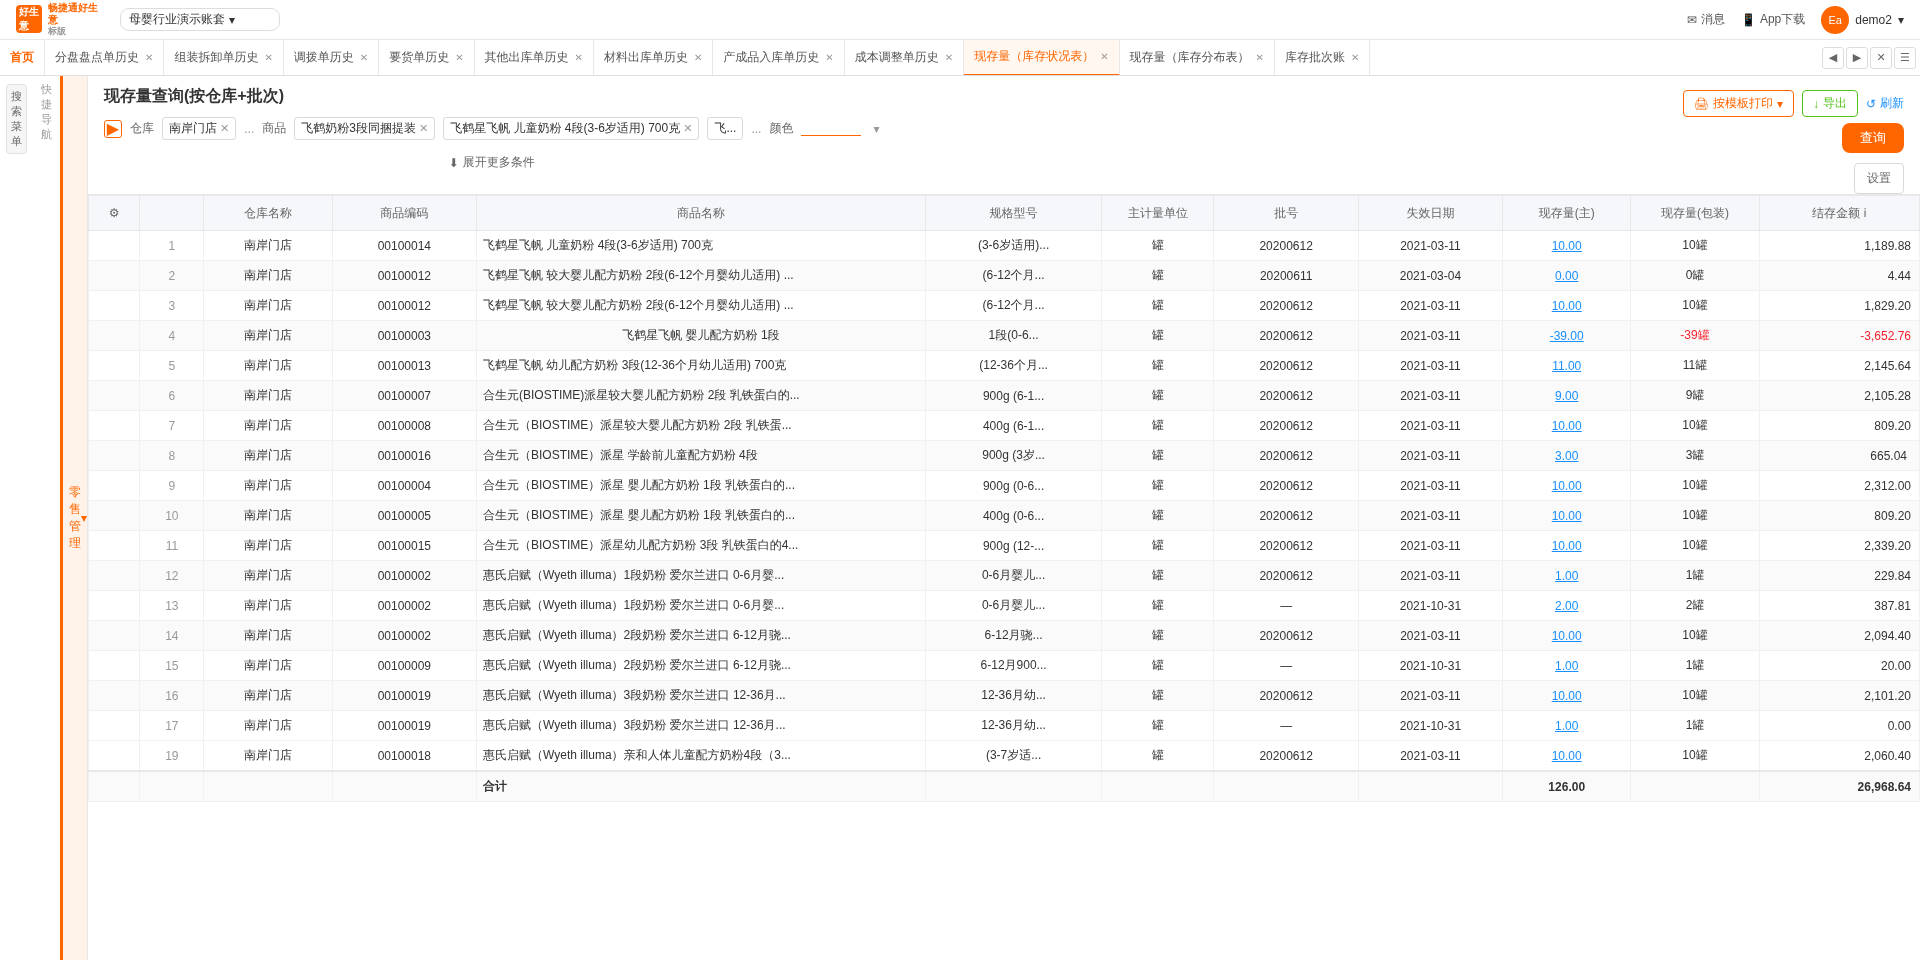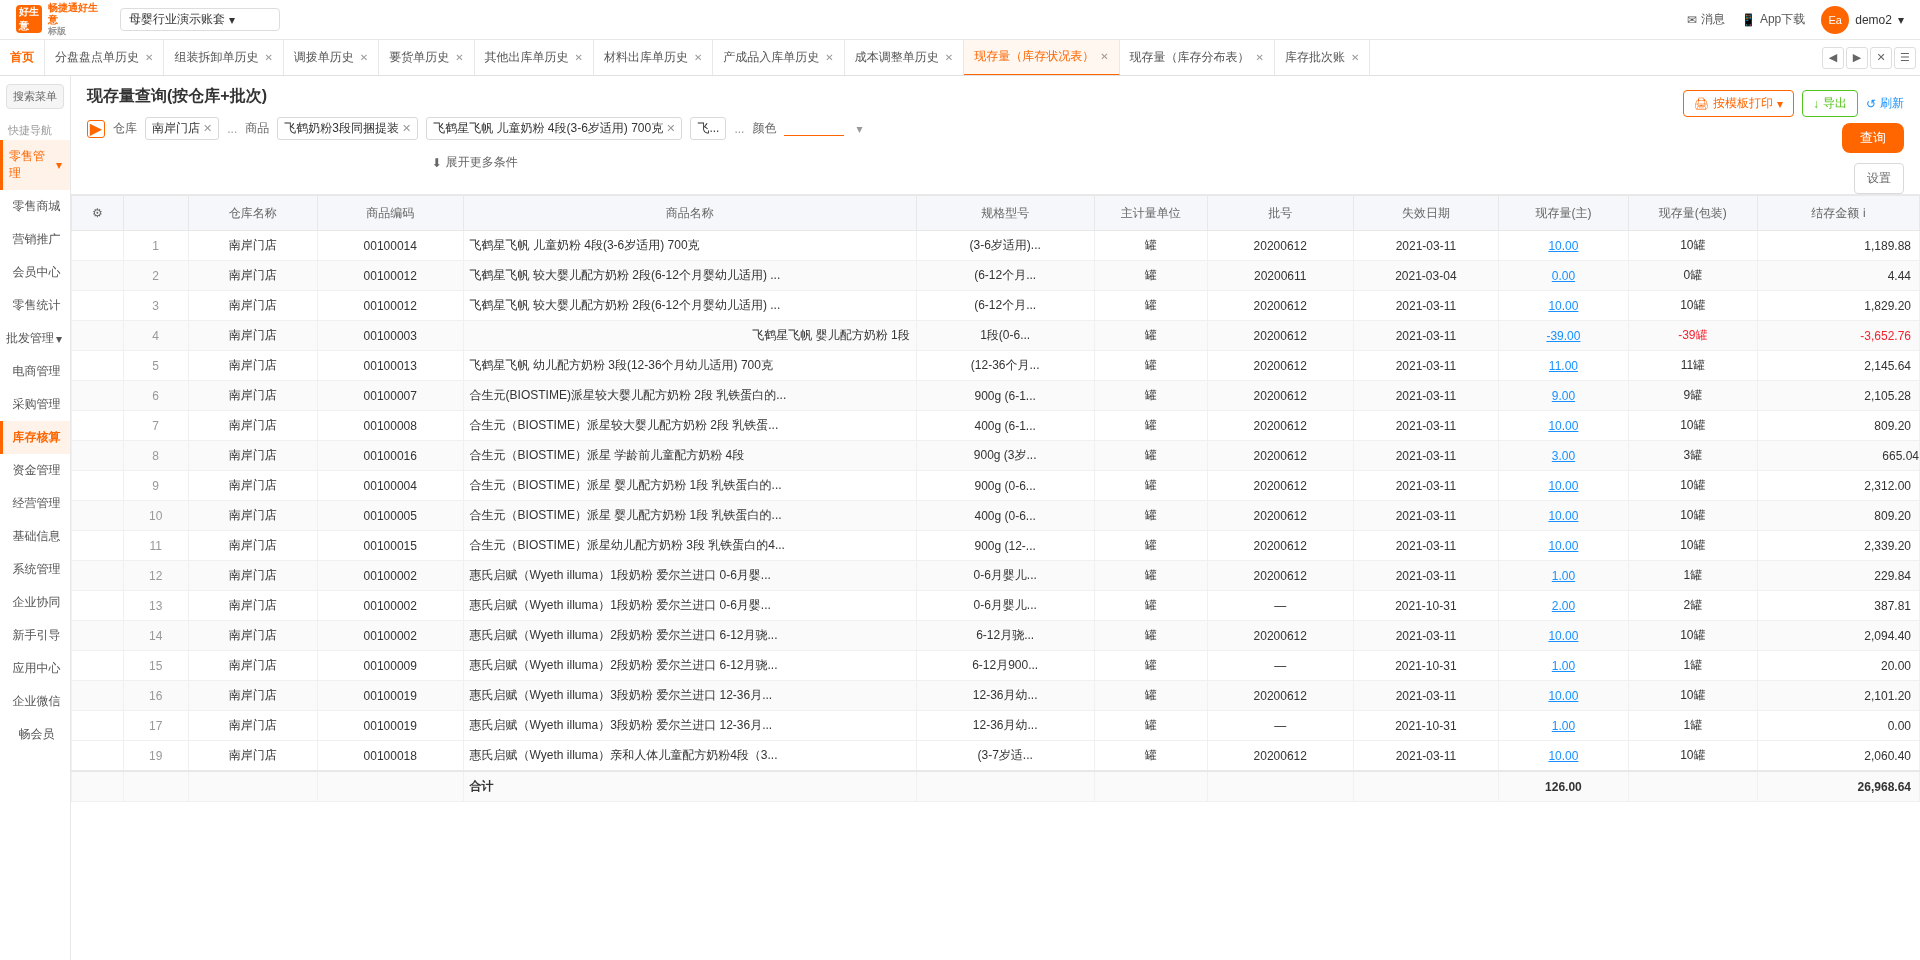--- a/index.html
+++ b/index.html
@@ -2,39 +2,39 @@
 <html><head>
   <meta charset="utf-8">
   <style>
     * { box-sizing: border-box; margin: 0; padding: 0; }
     body { font-family: 'Microsoft YaHei', Arial, sans-serif; font-size: 12px; background: #f5f5f5; color: #333; overflow: hidden; height: 960px; width: 1920px; }
 
     
     .top-bar { display: flex; align-items: center; background: #fff; height: 40px; border-bottom: 1px solid #e8e8e8; padding: 0 16px; gap: 16px; }
     .logo-area { display: flex; align-items: center; gap: 6px; color: #ff6600; font-weight: bold; font-size: 13px; width: 88px; flex-shrink: 0; }
     .logo-icon { width: 28px; height: 28px; background: #ff6600; border-radius: 4px; display: flex; align-items: center; justify-content: center; color: #fff; font-size: 10px; }
-    .industry-selector { display: flex; align-items: center; border: 1px solid #ddd; border-radius: 4px; padding: 2px 8px; cursor: pointer; gap: 4px; font-size: 12px; min-width: 160px; }
+    .industry-selector { display: flex; align-items: center; border: 1px solid #ddd; border-radius: 9px; padding: 2px 8px; cursor: pointer; gap: 4px; font-size: 12px; min-width: 160px; }
     .top-right { margin-left: auto; display: flex; align-items: center; gap: 16px; }
     .top-right-item { display: flex; align-items: center; gap: 4px; cursor: pointer; font-size: 12px; color: #555; }
     .avatar { width: 28px; height: 28px; border-radius: 50%; background: #ff6600; color: #fff; display: flex; align-items: center; justify-content: center; font-size: 11px; }
 
     
     .tabs-bar { display: flex; align-items: center; background: #fff; border-bottom: 1px solid #e0e0e0; height: 36px; overflow: hidden; }
     .tab-item { display: flex; align-items: center; padding: 0 10px; height: 36px; border-right: 1px solid #e8e8e8; cursor: pointer; white-space: nowrap; font-size: 12px; color: #555; gap: 4px; flex-shrink: 0; }
     .tab-item.active { background: #fff7f0; color: #ff6600; border-bottom: 2px solid #ff6600; }
     .tab-item.home { color: #ff6600; font-weight: bold; }
     .tab-close { font-size: 10px; color: #999; margin-left: 2px; }
     .tabs-nav { display: flex; align-items: center; margin-left: auto; gap: 2px; padding-right: 4px; }
     .tabs-nav-btn { width: 22px; height: 22px; border: 1px solid #ddd; border-radius: 3px; display: flex; align-items: center; justify-content: center; cursor: pointer; font-size: 11px; color: #666; }
 
     
     .main-layout { display: flex; height: calc(960px - 76px); }
 
     
-    .sidebar { width: 71px; background: #fff; border-right: 1px solid #e8e8e8; display: flex; flex-direction: column; flex-shrink: 0; overflow-y: auto; }
+    .sidebar { width: 88px; background: #fff; border-right: 1px solid #e8e8e8; display: flex; flex-direction: row; flex-shrink: 0; overflow-y: auto; }
     .sidebar-search { padding: 8px 6px; }
     .sidebar-search-btn { width: 100%; background: #f5f5f5; border: 1px solid #e0e0e0; border-radius: 4px; padding: 4px; text-align: center; cursor: pointer; font-size: 11px; color: #666; }
     .sidebar-nav-label { padding: 6px 8px 2px; font-size: 11px; color: #999; }
     .sidebar-item { padding: 8px 6px; text-align: center; cursor: pointer; font-size: 12px; color: #555; border-left: 3px solid transparent; }
     .sidebar-item.active { background: #fff2e8; color: #ff6600; border-left: 3px solid #ff6600; font-weight: bold; }
     .sidebar-item-with-arrow { display: flex; align-items: center; justify-content: space-between; padding: 8px 8px 8px 6px; cursor: pointer; font-size: 12px; color: #555; }
 
     
     .content-area { flex: 1; display: flex; flex-direction: column; overflow: hidden; }
 
@@ -367,21 +367,21 @@
     <td>2021-03-11</td>
     <td class="text-link">10.00</td>
     <td class="">10罐</td>
     <td class="" style="text-align:right;padding-right:8px;">1,829.20</td>
   </tr>
             <tr class="alt">
     <td></td>
     <td class="row-num">4</td>
     <td>南岸门店</td>
     <td>00100003</td>
-    <td style="text-align:right;overflow:hidden;text-overflow:ellipsis;white-space:nowrap;" title="飞鹤星飞帆 婴儿配方奶粉 1段">飞鹤星飞帆 婴儿配方奶粉 1段</td>
+    <td style="text-align:center;overflow:hidden;text-overflow:ellipsis;white-space:nowrap;" title="飞鹤星飞帆 婴儿配方奶粉 1段">飞鹤星飞帆 婴儿配方奶粉 1段</td>
     <td>1段(0-6...</td>
     <td>罐</td>
     <td>20200612</td>
     <td>2021-03-11</td>
     <td class="text-red text-link">-39.00</td>
     <td class="text-red">-39罐</td>
     <td class="text-red" style="text-align:right;padding-right:8px;">-3,652.76</td>
   </tr>
             <tr>
     <td></td>
@@ -430,21 +430,21 @@
     <td class="row-num">8</td>
     <td>南岸门店</td>
     <td>00100016</td>
     <td style="text-align:left;overflow:hidden;text-overflow:ellipsis;white-space:nowrap;" title="合生元（BIOSTIME）派星 学龄前儿童配方奶粉 4段">合生元（BIOSTIME）派星 学龄前儿童配方奶粉 4段</td>
     <td>900g (3岁...</td>
     <td>罐</td>
     <td>20200612</td>
     <td>2021-03-11</td>
     <td class="text-link">3.00</td>
     <td class="">3罐</td>
-    <td class="" style="text-align:right;padding-right:0;">665.04</td>
+    <td class="" style="text-align:right;padding-right:12px;">665.04</td>
   </tr>
             <tr>
     <td></td>
     <td class="row-num">9</td>
     <td>南岸门店</td>
     <td>00100004</td>
     <td style="text-align:left;overflow:hidden;text-overflow:ellipsis;white-space:nowrap;" title="合生元（BIOSTIME）派星 婴儿配方奶粉 1段 乳铁蛋白的...">合生元（BIOSTIME）派星 婴儿配方奶粉 1段 乳铁蛋白的...</td>
     <td>900g (0-6...</td>
     <td>罐</td>
     <td>20200612</td>

